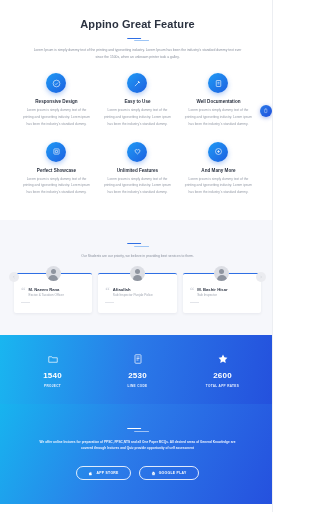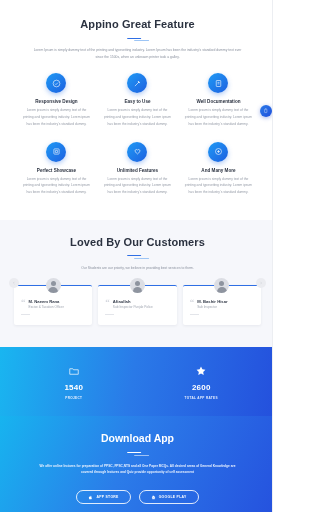--- a/index.html
+++ b/index.html
@@ -236,21 +236,20 @@
             </svg>
         </div>
         <div class="feat-name">And Many More</div>
         <div class="feat-desc">Lorem ipsum is simply dummy text of the printing and typesetting industry. Lorem ipsum has been the industry's standard dummy.</div>
       </div>
 
     </div>
   </section>
 
   <section class="testi">
-    <h2 class="sec-title">Loved By Our Customers</h2>
     <div class="divider"></div>
     <p class="sec-sub">Our Students are our priority, we believe in providing best services to them.</p>
 
     <div class="testi-cards">
 
       <div class="tcard">
         <div class="tavatar"></div>
         <div class="tbody">
           <span class="quote">“</span>
           <div>
@@ -304,36 +303,45 @@
     <div class="stat">
       <div class="stat-ico">
         <svg viewBox="0 0 24 24">
             <path d="M3.5 7.5h6l1.6 2h9.4v9H3.5z"></path>
           </svg>
       </div>
       <div class="stat-val">1540</div>
       <div class="stat-lab">PROJECT</div>
     </div>
 
-
-
     <div class="stat">
       <div class="stat-ico">
         <svg viewBox="0 0 24 24">
+            <rect x="6" y="3.5" width="12" height="17" rx="1.5"></rect>
+            <path d="M9 8h6M9 11h6M9 14h4"></path>
+          </svg>
+      </div>
+      <div class="stat-val">2530</div>
+      <div class="stat-lab">LINE CODE</div>
+    </div>
+
+
+    <div class="stat">
+      <div class="stat-ico">
+        <svg viewBox="0 0 24 24">
             <path class="f" d="M12 3l2.7 5.6 6.1.85-4.45 4.3 1.07 6.1L12 16.95 6.58 19.85l1.07-6.1L3.2 9.45l6.1-.85z"></path>
           </svg>
       </div>
       <div class="stat-val">2600</div>
       <div class="stat-lab">TOTAL APP RATES</div>
     </div>
 
   </section>
 
   <section class="download">
-    <h2 class="dl-title">Download App</h2>
     <div class="dl-div"></div>
     <p class="dl-sub">We offer online lectures for preparation of PPSC, FPSC,NTS and all One Paper MCQs. All desired areas of General Knowledge are covered through lectures and Quiz provide opportunity of self assessment</p>
 
     <div class="dl-btns">
       <a class="dl-btn">
         <svg viewBox="0 0 24 24">
             <path d="M16.3 12.6c0-2.2 1.8-3.3 1.9-3.4-1-1.5-2.6-1.7-3.2-1.7-1.4-.14-2.7.8-3.4.8-.7 0-1.8-.78-2.9-.76-1.5.02-2.9.87-3.7 2.2-1.6 2.7-.4 6.8 1.1 9 .75 1.1 1.6 2.3 2.8 2.26 1.1-.05 1.5-.72 2.9-.72 1.3 0 1.7.72 2.9.7 1.2-.02 2-1.1 2.7-2.2.85-1.26 1.2-2.5 1.22-2.56-.03-.01-2.33-.9-2.35-3.6zM14.1 5.9c.6-.75 1-1.78.9-2.8-.88.03-1.95.58-2.58 1.32-.56.65-1.05 1.7-.92 2.7.98.08 1.98-.5 2.6-1.22z"></path>
           </svg>
         <span>APP STORE</span>
       </a>

